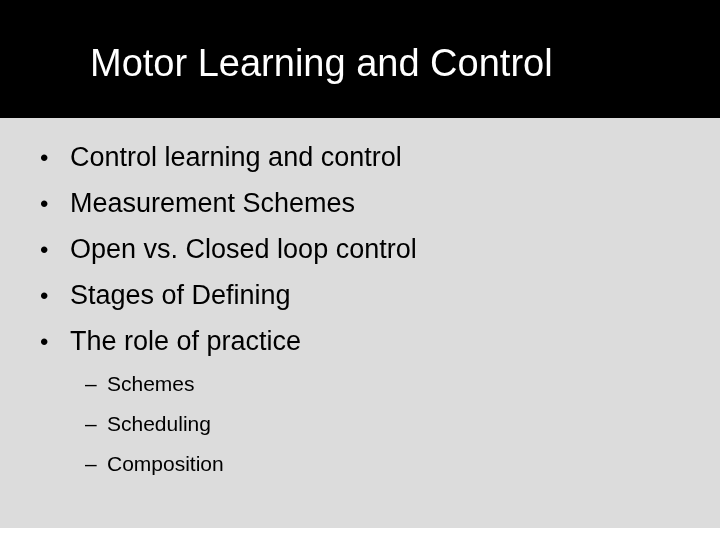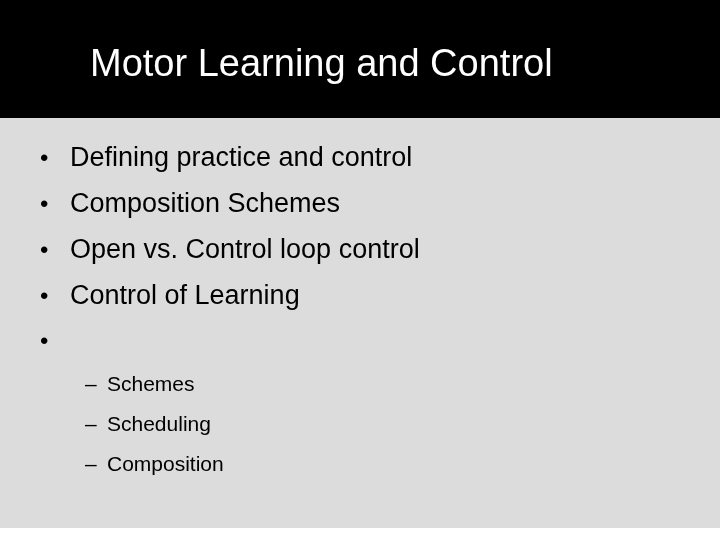--- a/index.html
+++ b/index.html
@@ -100,40 +100,41 @@
 <div class="slide">
 
   <div class="title-band"></div>
   <div class="slide-title">Motor Learning and Control</div>
 
   <div class="body-area">
     <div class="bullets">
 
       <div class="bullet-l1">
         <span class="marker">•</span>
-        <span class="bullet-text">Defining practice and control</span>
+        <span class="bullet-text">Control learning and control</span>
       </div>
 
       <div class="bullet-l1">
         <span class="marker">•</span>
-        <span class="bullet-text">Composition Schemes</span>
+        <span class="bullet-text">Measurement Schemes</span>
       </div>
 
       <div class="bullet-l1">
         <span class="marker">•</span>
-        <span class="bullet-text">Open vs. Control loop control</span>
+        <span class="bullet-text">Open vs. Closed loop control</span>
       </div>
 
       <div class="bullet-l1">
         <span class="marker">•</span>
-        <span class="bullet-text">Control of Learning</span>
+        <span class="bullet-text">Stages of Defining</span>
       </div>
 
       <div class="bullet-l1">
         <span class="marker">•</span>
+        <span class="bullet-text">The role of practice</span>
       </div>
 
       <div class="bullet-l2">
         <span class="marker">–</span>
         <span class="bullet-text">Schemes</span>
       </div>
 
       <div class="bullet-l2">
         <span class="marker">–</span>
         <span class="bullet-text">Scheduling</span>

